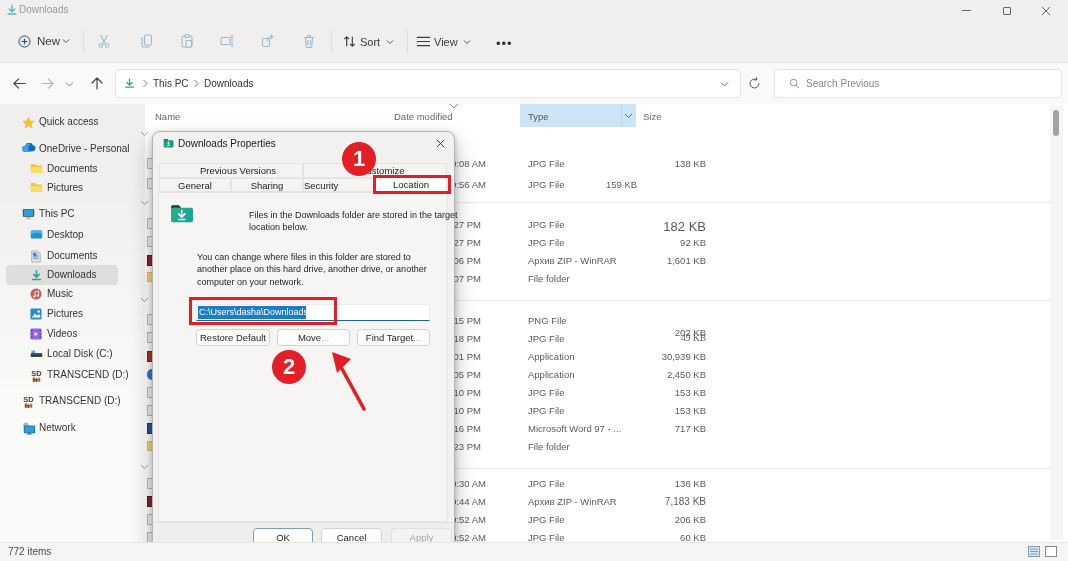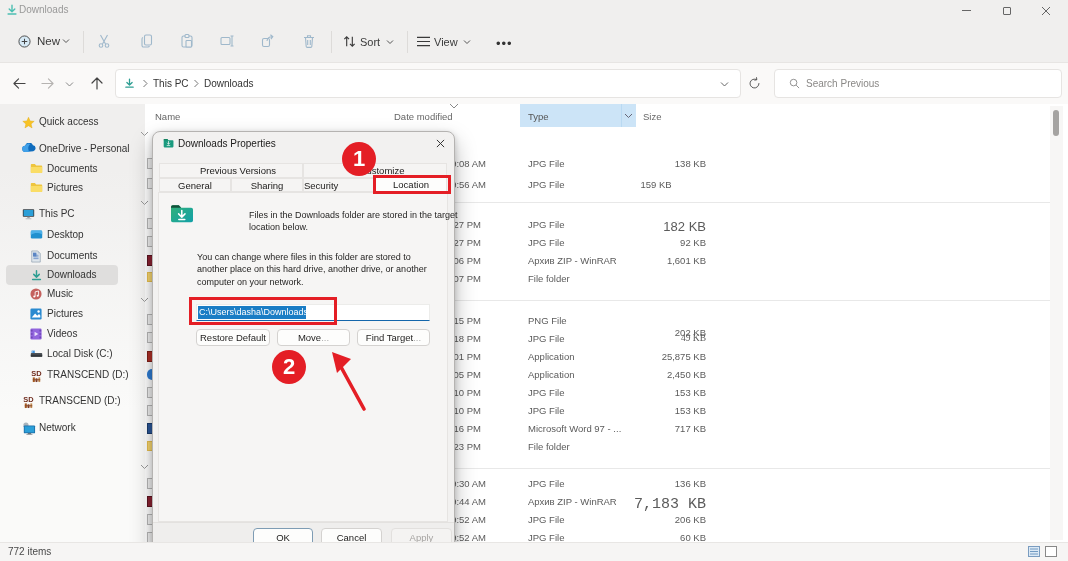--- a/index.html
+++ b/index.html
@@ -316,21 +316,21 @@
 <div class="abs" style="left:643px;top:111px;font-size:9.5px;color:#666;">Size</div>
 
 <div id="filerows">
 <div class="abs" style="left:147px;top:158px;width:10px;height:11px;background:#f2f2f2;border:1px solid #b9b9b9;"></div>
 <div class="abs" style="left:366px;top:158.0px;width:120px;font-size:9.5px;color:#5b5b5b;text-align:right;white-space:nowrap;">8/21/2023 9:08 AM</div>
 <div class="abs" style="left:528px;top:158.0px;font-size:9.5px;color:#5b5b5b;white-space:nowrap;">JPG File</div>
 <div class="abs" style="left:606px;top:158.0px;width:100px;font-size:9.5px;color:#5b5b5b;text-align:right;">138 KB</div>
 <div class="abs" style="left:147px;top:178px;width:10px;height:11px;background:#f2f2f2;border:1px solid #b9b9b9;"></div>
 <div class="abs" style="left:366px;top:178.5px;width:120px;font-size:9.5px;color:#5b5b5b;text-align:right;white-space:nowrap;">8/21/2023 9:56 AM</div>
 <div class="abs" style="left:528px;top:178.5px;font-size:9.5px;color:#5b5b5b;white-space:nowrap;">JPG File</div>
-<div class="abs" style="left:606px;top:178.5px;width:100px;font-size:9.5px;color:#5b5b5b;text-align:center;">159 KB</div>
+<div class="abs" style="left:606px;top:178.5px;width:100px;font-size:9.5px;color:#5b5b5b;text-align:left;">159 KB</div>
 <div class="abs" style="left:147px;top:218px;width:10px;height:11px;background:#f2f2f2;border:1px solid #b9b9b9;"></div>
 <div class="abs" style="left:361px;top:218.5px;width:120px;font-size:9.5px;color:#5b5b5b;text-align:right;white-space:nowrap;">8/21/2023 1:27 PM</div>
 <div class="abs" style="left:528px;top:218.5px;font-size:9.5px;color:#5b5b5b;white-space:nowrap;">JPG File</div>
 <div class="abs" style="left:606px;top:218.5px;width:100px;font-size:13px;color:#5b5b5b;text-align:right;">182 KB</div>
 <div class="abs" style="left:147px;top:236px;width:10px;height:11px;background:#f2f2f2;border:1px solid #b9b9b9;"></div>
 <div class="abs" style="left:361px;top:236.5px;width:120px;font-size:9.5px;color:#5b5b5b;text-align:right;white-space:nowrap;">8/21/2023 1:27 PM</div>
 <div class="abs" style="left:528px;top:236.5px;font-size:9.5px;color:#5b5b5b;white-space:nowrap;">JPG File</div>
 <div class="abs" style="left:606px;top:236.5px;width:100px;font-size:9.5px;color:#5b5b5b;text-align:right;">92 KB</div>
 <div class="abs" style="left:147px;top:255px;width:10px;height:11px;background:#8c2232;border:1px solid #5c1420;"></div>
 <div class="abs" style="left:361px;top:255.0px;width:120px;font-size:9.5px;color:#5b5b5b;text-align:right;white-space:nowrap;">8/21/2023 2:06 PM</div>
@@ -343,21 +343,21 @@
 <div class="abs" style="left:361px;top:314.5px;width:120px;font-size:9.5px;color:#5b5b5b;text-align:right;white-space:nowrap;">8/21/2023 3:15 PM</div>
 <div class="abs" style="left:528px;top:314.5px;font-size:9.5px;color:#5b5b5b;white-space:nowrap;">PNG File</div>
 <div class="abs" style="left:606px;top:314.5px;width:100px;font-size:9.5px;color:#5b5b5b;text-align:right;margin-top:12px;">202 KB</div>
 <div class="abs" style="left:147px;top:332px;width:10px;height:11px;background:#f2f2f2;border:1px solid #b9b9b9;"></div>
 <div class="abs" style="left:361px;top:332.5px;width:120px;font-size:9.5px;color:#5b5b5b;text-align:right;white-space:nowrap;">8/21/2023 3:18 PM</div>
 <div class="abs" style="left:528px;top:332.5px;font-size:9.5px;color:#5b5b5b;white-space:nowrap;">JPG File</div>
 <div class="abs" style="left:606px;top:332.5px;width:100px;font-size:9.5px;color:#5b5b5b;text-align:right;font-family:Liberation Serif, serif;">49 KB</div>
 <div class="abs" style="left:147px;top:351px;width:10px;height:11px;background:#b03028;border:1px solid #802018;"></div>
 <div class="abs" style="left:361px;top:351.0px;width:120px;font-size:9.5px;color:#5b5b5b;text-align:right;white-space:nowrap;">8/21/2023 4:01 PM</div>
 <div class="abs" style="left:528px;top:351.0px;font-size:9.5px;color:#5b5b5b;white-space:nowrap;">Application</div>
-<div class="abs" style="left:606px;top:351.0px;width:100px;font-size:9.5px;color:#5b5b5b;text-align:right;">25,875 KB</div>
+<div class="abs" style="left:606px;top:351.0px;width:100px;font-size:9.5px;color:#5b5b5b;text-align:right;">30,939 KB</div>
 <div class="abs" style="left:147px;top:369px;width:10px;height:11px;background:#2f7dd4;border-radius:5px;"></div>
 <div class="abs" style="left:361px;top:369.0px;width:120px;font-size:9.5px;color:#5b5b5b;text-align:right;white-space:nowrap;">8/21/2023 4:05 PM</div>
 <div class="abs" style="left:528px;top:369.0px;font-size:9.5px;color:#5b5b5b;white-space:nowrap;">Application</div>
 <div class="abs" style="left:606px;top:369.0px;width:100px;font-size:9.5px;color:#5b5b5b;text-align:right;">2,450 KB</div>
 <div class="abs" style="left:147px;top:387px;width:10px;height:11px;background:#f2f2f2;border:1px solid #b9b9b9;"></div>
 <div class="abs" style="left:361px;top:387.0px;width:120px;font-size:9.5px;color:#5b5b5b;text-align:right;white-space:nowrap;">8/21/2023 4:10 PM</div>
 <div class="abs" style="left:528px;top:387.0px;font-size:9.5px;color:#5b5b5b;white-space:nowrap;">JPG File</div>
 <div class="abs" style="left:606px;top:387.0px;width:100px;font-size:9.5px;color:#5b5b5b;text-align:right;">153 KB</div>
 <div class="abs" style="left:147px;top:405px;width:10px;height:11px;background:#f2f2f2;border:1px solid #b9b9b9;"></div>
 <div class="abs" style="left:361px;top:405.0px;width:120px;font-size:9.5px;color:#5b5b5b;text-align:right;white-space:nowrap;">8/21/2023 4:10 PM</div>
@@ -370,21 +370,21 @@
 <div class="abs" style="left:147px;top:441px;width:10px;height:10px;background:#f9d870;border:1px solid #e8c050;"></div>
 <div class="abs" style="left:361px;top:441.0px;width:120px;font-size:9.5px;color:#5b5b5b;text-align:right;white-space:nowrap;">8/21/2023 4:23 PM</div>
 <div class="abs" style="left:528px;top:441.0px;font-size:9.5px;color:#5b5b5b;white-space:nowrap;">File folder</div>
 <div class="abs" style="left:147px;top:478px;width:10px;height:11px;background:#f2f2f2;border:1px solid #b9b9b9;"></div>
 <div class="abs" style="left:366px;top:478.0px;width:120px;font-size:9.5px;color:#5b5b5b;text-align:right;white-space:nowrap;">8/21/2023 9:30 AM</div>
 <div class="abs" style="left:528px;top:478.0px;font-size:9.5px;color:#5b5b5b;white-space:nowrap;">JPG File</div>
 <div class="abs" style="left:606px;top:478.0px;width:100px;font-size:9.5px;color:#5b5b5b;text-align:right;">136 KB</div>
 <div class="abs" style="left:147px;top:496px;width:10px;height:11px;background:#8c2232;border:1px solid #5c1420;"></div>
 <div class="abs" style="left:366px;top:496.0px;width:120px;font-size:9.5px;color:#5b5b5b;text-align:right;white-space:nowrap;">8/21/2023 9:44 AM</div>
 <div class="abs" style="left:528px;top:496.0px;font-size:9.5px;color:#5b5b5b;white-space:nowrap;">Архив ZIP - WinRAR</div>
-<div class="abs" style="left:606px;top:496.0px;width:100px;font-size:15px;color:#5b5b5b;text-align:right;font-family:Liberation Mono, monospace;">7,183 KB</div>
+<div class="abs" style="left:606px;top:496.0px;width:100px;font-size:10px;color:#5b5b5b;text-align:right;">7,183 KB</div>
 <div class="abs" style="left:147px;top:514px;width:10px;height:11px;background:#f2f2f2;border:1px solid #b9b9b9;"></div>
 <div class="abs" style="left:366px;top:514.0px;width:120px;font-size:9.5px;color:#5b5b5b;text-align:right;white-space:nowrap;">8/21/2023 9:52 AM</div>
 <div class="abs" style="left:528px;top:514.0px;font-size:9.5px;color:#5b5b5b;white-space:nowrap;">JPG File</div>
 <div class="abs" style="left:606px;top:514.0px;width:100px;font-size:9.5px;color:#5b5b5b;text-align:right;">206 KB</div>
 <div class="abs" style="left:147px;top:532px;width:10px;height:11px;background:#f2f2f2;border:1px solid #b9b9b9;"></div>
 <div class="abs" style="left:366px;top:532.0px;width:120px;font-size:9.5px;color:#5b5b5b;text-align:right;white-space:nowrap;">8/21/2023 9:52 AM</div>
 <div class="abs" style="left:528px;top:532.0px;font-size:9.5px;color:#5b5b5b;white-space:nowrap;">JPG File</div>
 <div class="abs" style="left:606px;top:532.0px;width:100px;font-size:9.5px;color:#5b5b5b;text-align:right;">60 KB</div>
 <div class="abs" style="left:140px;top:131px;">
       <svg width="9" height="6" viewBox="0 0 9 6">

